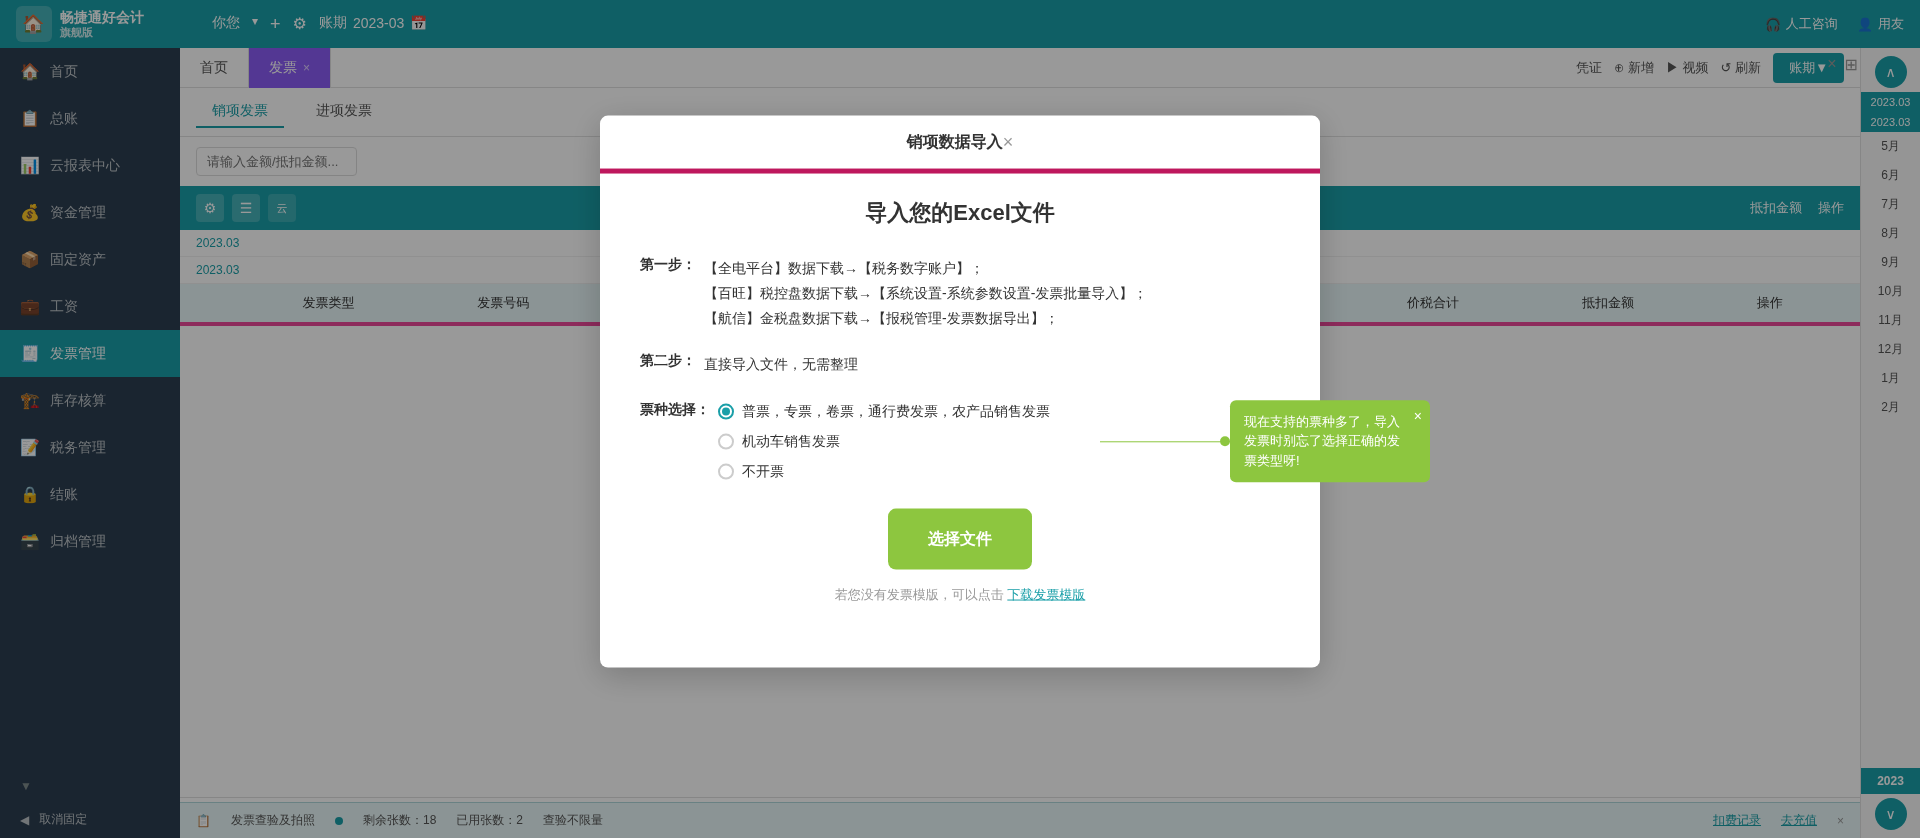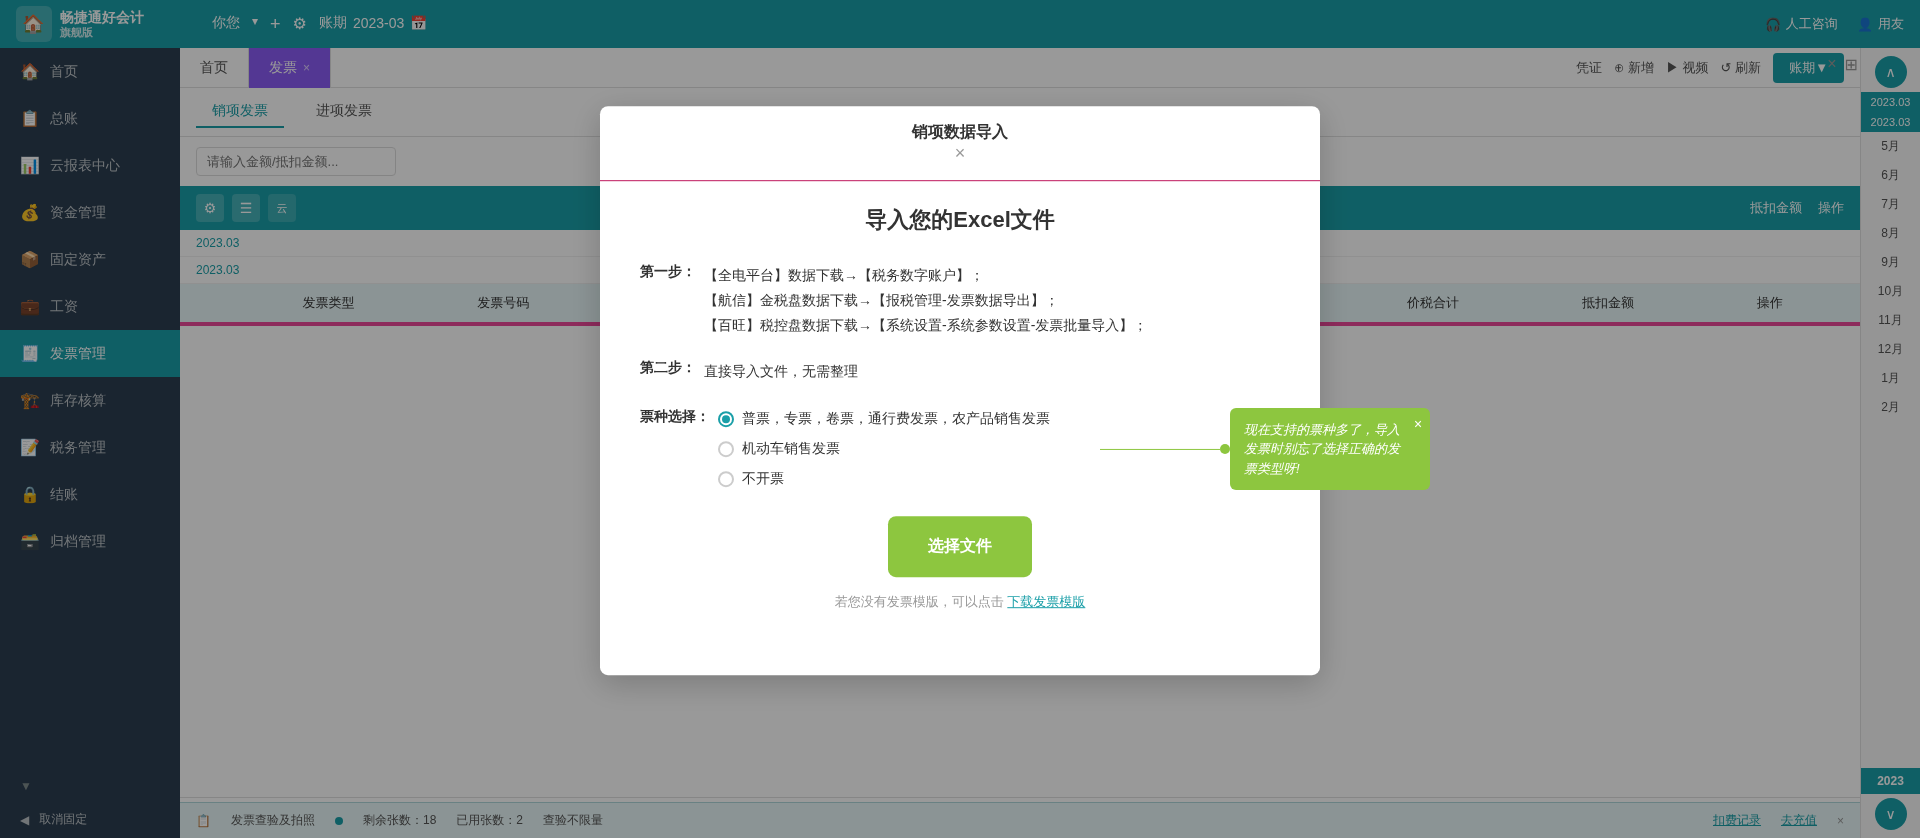--- a/index.html
+++ b/index.html
@@ -86,21 +86,21 @@
       border-bottom: 2px solid transparent;
     }
     .invoice-tab.active { color: #1a9fa8; border-bottom-color: #1a9fa8; }
 
     
     .search-bar {
       background: #fff; padding: 10px 16px; display: flex; align-items: center; gap: 8px;
     }
     .search-input {
       border: 1px solid #ddd; padding: 6px 10px; border-radius: 4px;
-      font-size: 13px; color: #999; width: 200px;
+      font-size: 13px; color: #999; width: 161px;
     }
 
     
     .action-bar {
       background: #1a9fa8; padding: 8px 16px; display: flex; align-items: center; gap: 8px;
     }
     .action-icon {
       width: 28px; height: 28px; background: rgba(255,255,255,0.2);
       border-radius: 4px; display: flex; align-items: center; justify-content: center;
       color: white; cursor: pointer; font-size: 14px;
@@ -150,21 +150,21 @@
 
     
     .modal {
       position: fixed; top: 50%; left: 50%; transform: translate(-50%, -55%);
       background: white; border-radius: 8px; width: 720px;
       box-shadow: 0 8px 32px rgba(0,0,0,0.2); z-index: 300;
       padding-bottom: 40px;
     }
     .modal-header {
       padding: 16px 24px; display: flex; align-items: center;
-      justify-content: center; border-bottom: 1px solid #be185d; flex-direction: column;
+      justify-content: center; border-bottom: 5px solid #be185d;
     }
     .modal-title { font-size: 16px; font-weight: bold; color: #333; }
     .modal-close { font-size: 18px; cursor: pointer; color: #999; }
     .modal-body { padding: 24px 40px; }
     .modal-main-title {
       text-align: center; font-size: 22px; font-weight: bold; color: #333;
       margin-bottom: 28px;
     }
     .step { margin-bottom: 20px; }
     .step-label { font-size: 14px; color: #333; font-weight: bold; margin-bottom: 6px; }
@@ -426,22 +426,22 @@
     <span class="modal-close">×</span>
   </div>
   <div class="modal-body">
     <div class="modal-main-title">导入您的Excel文件</div>
 
     <div class="step">
       <div style="display:flex; gap:8px;">
         <span class="step-label">第一步：</span>
         <div class="step-content">
           <div>【全电平台】数据下载→【税务数字账户】；</div>
+          <div>【百旺】税控盘数据下载→【系统设置-系统参数设置-发票批量导入】；</div>
           <div>【航信】金税盘数据下载→【报税管理-发票数据导出】；</div>
-          <div>【百旺】税控盘数据下载→【系统设置-系统参数设置-发票批量导入】；</div>
         </div>
       </div>
     </div>
 
     <div class="step">
       <div style="display:flex; gap:8px;">
         <span class="step-label">第二步：</span>
         <span class="step-content">直接导入文件，无需整理</span>
       </div>
     </div>
@@ -452,21 +452,21 @@
 
         <div class="radio-row">
           <div class="radio-circle checked"></div>
           <span>普票，专票，卷票，通行费发票，农产品销售发票</span>
         </div>
 
         <div class="radio-row radio-row-container" style="position:relative;">
           <div class="radio-circle"></div>
           <span>机动车销售发票</span>
 
-          <div style="position:absolute; right: -380px; top:50%; transform:translateY(-50%); display:flex; align-items:center;font-style:italic;">
+          <div style="position:absolute; right: -380px; top:50%; transform:translateY(-50%); display:flex; align-items:center;">
             <div style="width:120px; height:1px; background:#8dc63f;"></div>
             <div style="width:10px; height:10px; border-radius:50%; background:#8dc63f; flex-shrink:0;"></div>
             <div style="position:relative; background:#8dc63f; color:white; padding:12px 28px 12px 14px; border-radius:6px; font-size:13px; line-height:1.5; width:200px; margin-left: 0;">
               <span>现在支持的票种多了，导入发票时别忘了选择正确的发票类型呀!</span>
               <span style="position:absolute; top:6px; right:8px; cursor:pointer; color:white; font-size:14px;">×</span>
             </div>
           </div>
         </div>
 
         <div class="radio-row">

